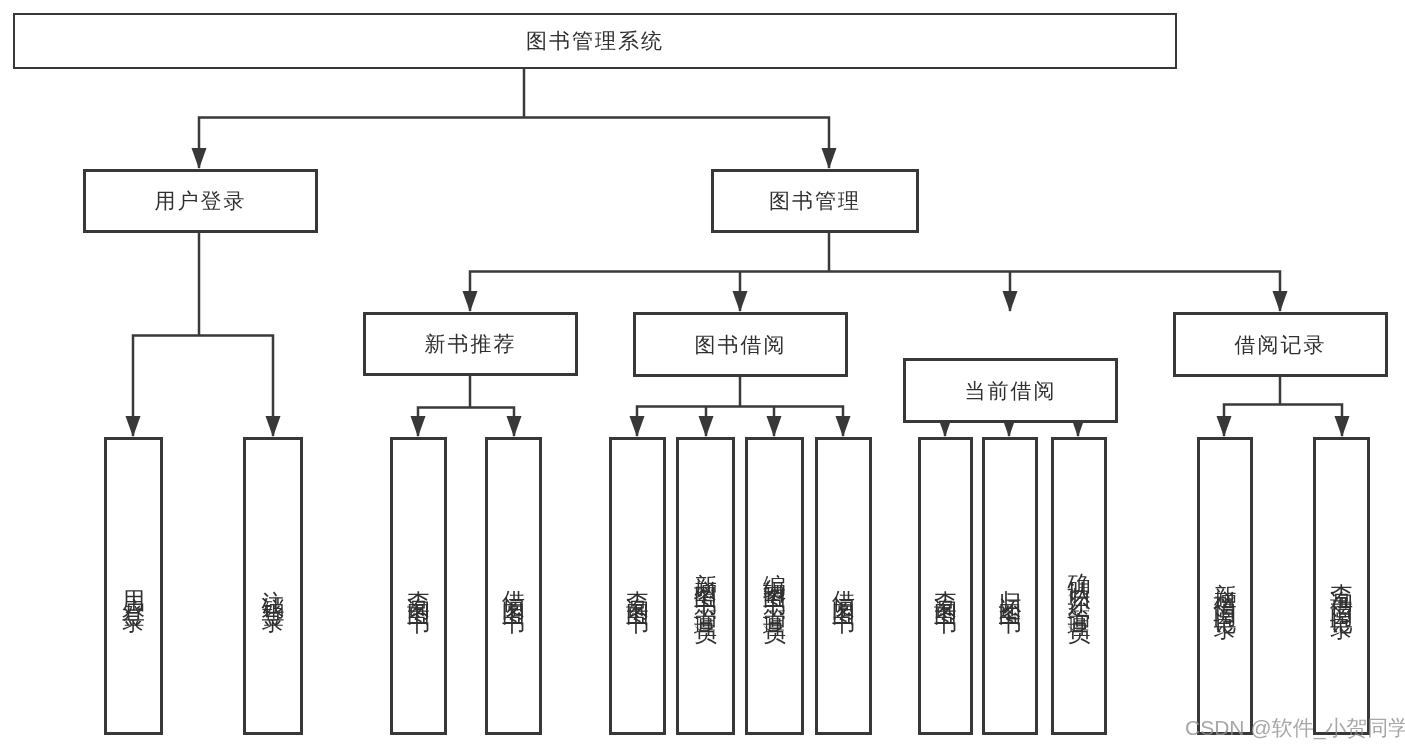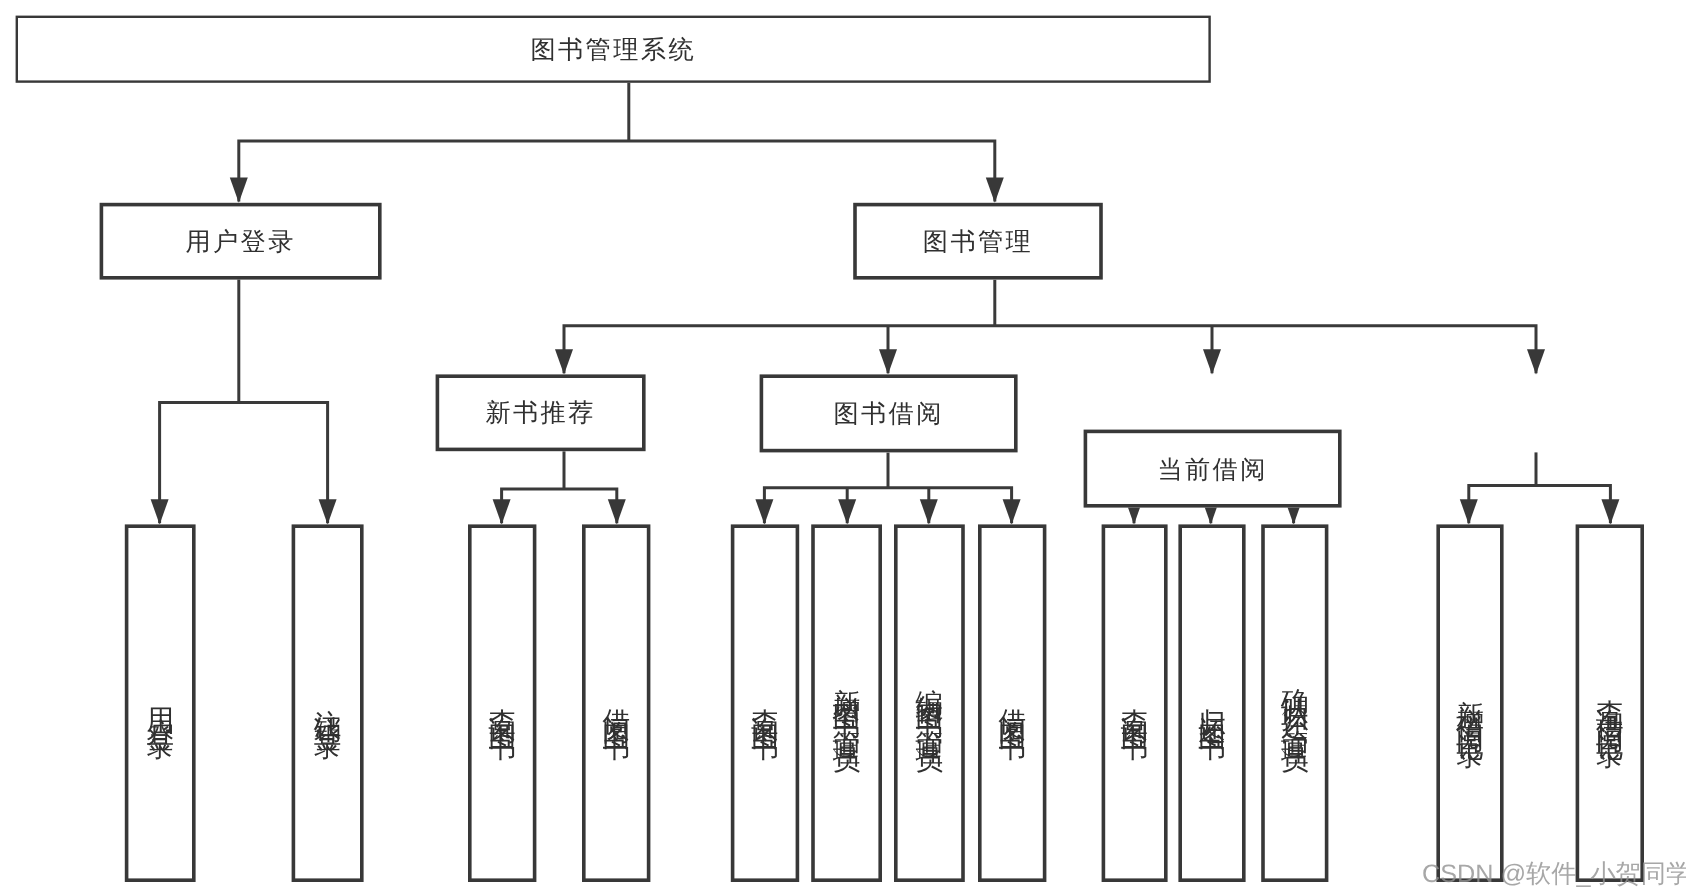--- a/index.html
+++ b/index.html
@@ -141,40 +141,43 @@
     <g stroke="#3a3a3a" stroke-width="2.5" fill="none">
       <path d="M1280 377 V405"></path>
       <polyline points="1224,436 1224,404.5 1342,404.5 1342,436"></polyline>
     </g>
     <g fill="#383838" stroke="none">
       <polygon points="1216.5,416 1231.5,416 1224,437"></polygon>
       <polygon points="1334.5,416 1349.5,416 1342,437"></polygon>
     </g>
   </svg>
 
-  <div class="node root" style="left:13px; top:13px; width:996px; height:56px;">
+  <div class="node root" style="left:13px; top:13px; width:1164px; height:56px;">
     <span class="hlabel">图书管理系统</span>
   </div>
 
   <div class="node" style="left:83px; top:169px; width:235px; height:64px;">
     <span class="hlabel">用户登录</span>
   </div>
   <div class="node" style="left:711px; top:169px; width:208px; height:64px;">
     <span class="hlabel">图书管理</span>
   </div>
 
-  <div class="node" style="left:363px; top:312px; width:175px; height:64px;">
+  <div class="node" style="left:363px; top:312px; width:215px; height:64px;">
     <span class="hlabel">新书推荐</span>
   </div>
   <div class="node" style="left:633px; top:312px; width:215px; height:65px;">
     <span class="hlabel">图书借阅</span>
   </div>
   <div class="node" style="left:903px; top:312px; width:215px; height:65px;margin-top:46px;">
     <span class="hlabel">当前借阅</span>
   </div>
+  <div class="node" style="left:1173px; top:312px; width:215px; height:65px;">
+    <span class="hlabel">借阅记录</span>
+  </div>
 
   <div class="leaf" style="left:104px; width:59px;">
     <span class="vlabel">用户登录</span>
   </div>
   <div class="leaf" style="left:243px; width:60px;">
     <span class="vlabel">注销登录</span>
   </div>
 
   <div class="leaf" style="left:390px; width:57px;">
     <span class="vlabel">查询图书</span>

